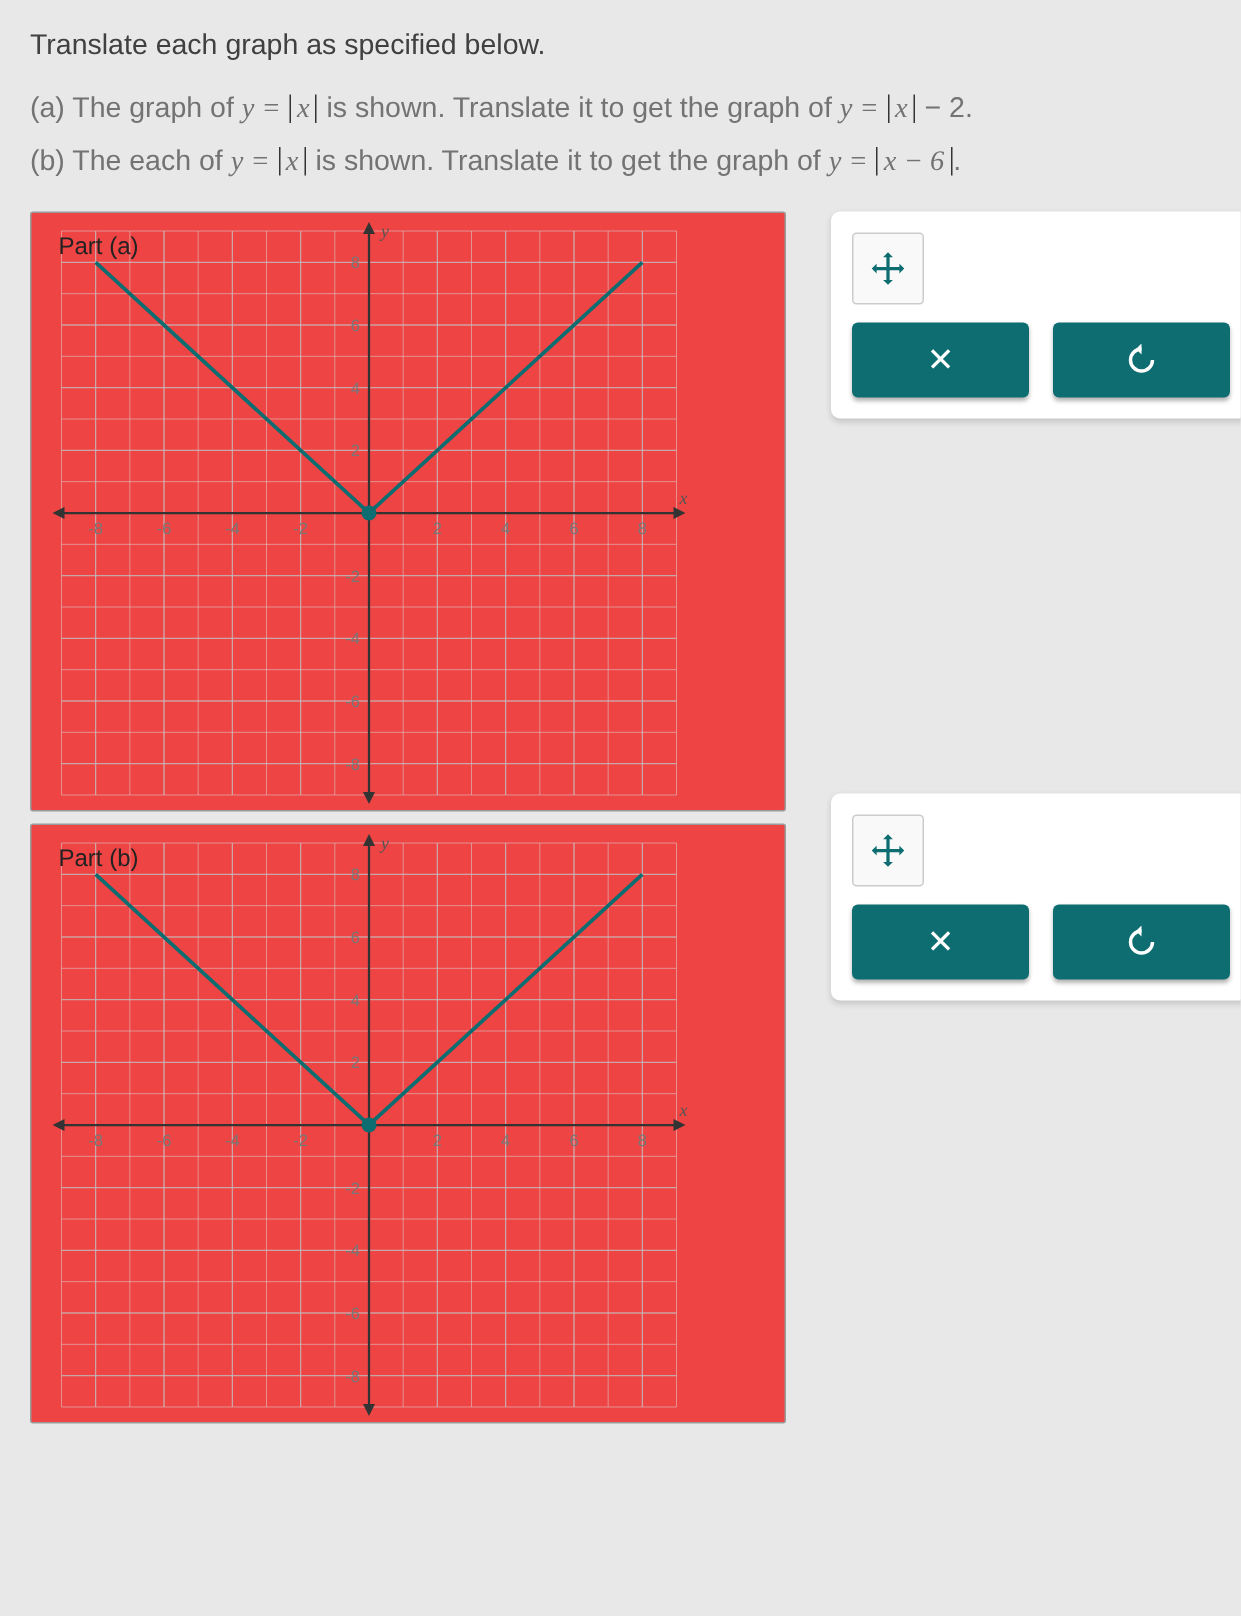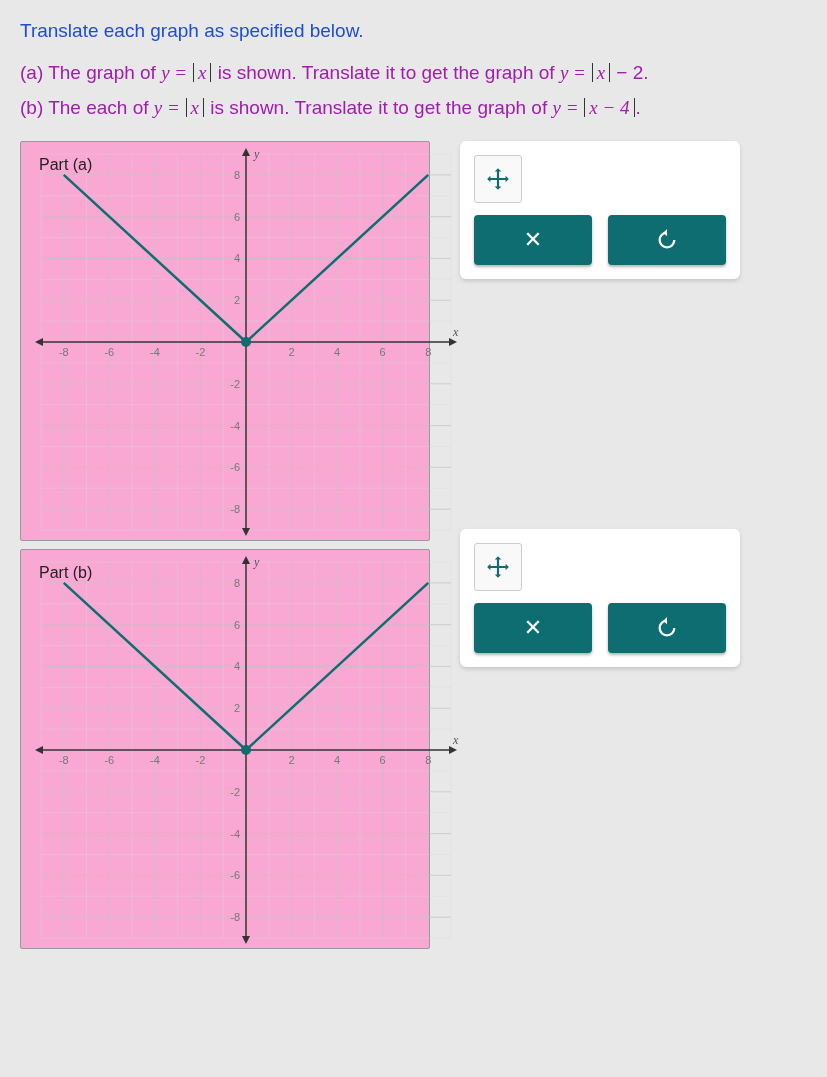--- a/index.html
+++ b/index.html
@@ -3,26 +3,26 @@
   <meta charset="utf-8">
   <style>
     * { box-sizing: border-box; margin: 0; padding: 0; }
     body {
       font-family: Arial, sans-serif;
       background: #e8e8e8;
       padding: 20px;
       width: 827px;
     }
     .instruction {
-      color: #1d4ed8;
+      color: #404040;
       font-size: 19px;
       margin-bottom: 18px;
     }
     .subpart {
-      color: #a21caf;
+      color: #737373;
       font-size: 19px;
       margin-bottom: 8px;
       line-height: 1.4;
     }
     .math-var { font-style: italic; font-family: 'Times New Roman', serif; }
     .abs {
       font-family: 'Times New Roman', serif;
       display: inline-block;
       border-left: 1.5px solid #333;
       border-right: 1.5px solid #333;
@@ -30,23 +30,23 @@
       line-height: 1;
       margin: 0 1px;
     }
     .content-row {
       display: flex;
       gap: 30px;
       margin-top: 20px;
     }
     .graph-column { display: flex; flex-direction: column; gap: 8px; }
     .graph-panel {
-      background: #f9a8d4;
+      background: #ef4444;
       border: 1px solid #999;
-      width: 410px;
+      width: 504px;
       height: 400px;
       border-radius: 2px;
       position: relative;
     }
     .panel-title {
       position: absolute;
       top: 14px;
       left: 18px;
       font-size: 16px;
       color: #222;
@@ -106,21 +106,21 @@
   <span>(a) The graph of </span>
   <span class="math-var">y = </span><span class="abs"><span class="math-var">x</span></span>
   <span> is shown. Translate it to get the graph of </span>
   <span class="math-var">y = </span><span class="abs"><span class="math-var">x</span></span><span> − 2.</span>
 </div>
 
 <div class="subpart">
   <span>(b) The each of </span>
   <span class="math-var">y = </span><span class="abs"><span class="math-var">x</span></span>
   <span> is shown. Translate it to get the graph of </span>
-  <span class="math-var">y = </span><span class="abs"><span class="math-var">x − 4</span></span><span>.</span>
+  <span class="math-var">y = </span><span class="abs"><span class="math-var">x − 6</span></span><span>.</span>
 </div>
 
 <div class="content-row">
   <div class="graph-column">
     <div class="graph-panel">
       <div class="panel-title">Part (a)</div>
       <svg viewBox="0 0 450 400" width="450" height="400">
         <g class="grid-a">
             <line class="grid-sub" x1="20" y1="388" x2="20" y2="12"></line>
             <line class="grid-sub" x1="42.77777777777777" y1="388" x2="42.77777777777777" y2="12"></line>

